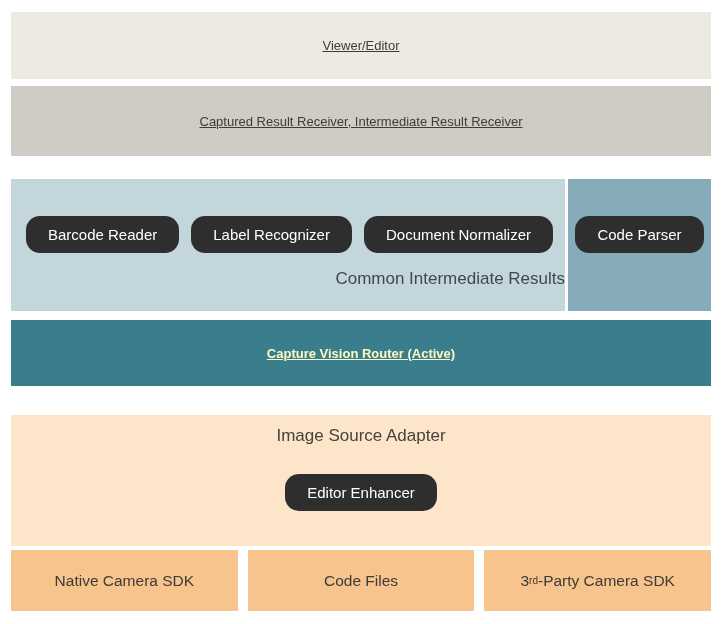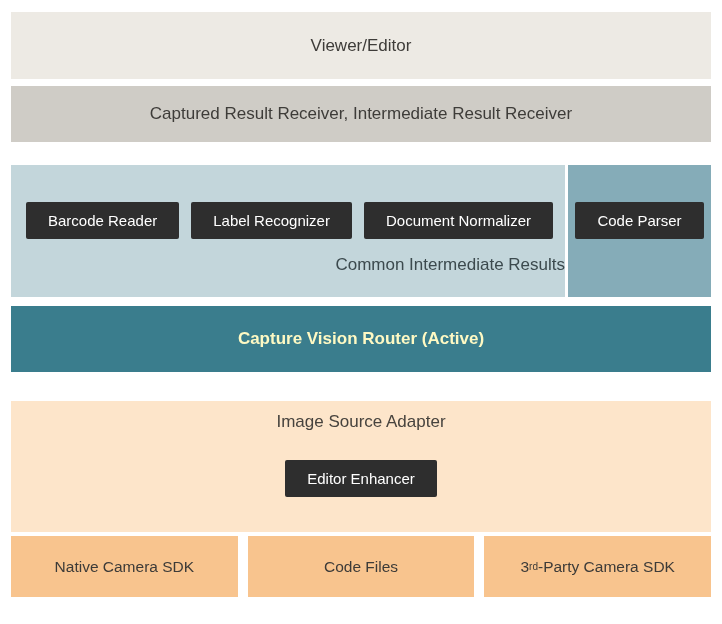--- a/index.html
+++ b/index.html
@@ -14,31 +14,32 @@
     height: 624px;
     background: #ffffff;
     box-sizing: border-box;
     padding: 0 11px;
     overflow: hidden;
   }
   .bar {
     display: flex;
     align-items: center;
     justify-content: center;
-    font-size: 17px;
+    font-size: 13px;
     color: #3e3c39;
+    text-decoration: underline;
   }
   .viewer-bar {
     margin-top: 12px;
     height: 67px;
     background: #edeae4;
   }
   .receiver-bar {
     margin-top: 7px;
-    height: 56px;
+    height: 70px;
     background: #cfccc6;
   }
   .middle-section {
     margin-top: 23px;
     height: 132px;
     display: flex;
     gap: 3px;
   }
   .light-blue-panel {
     flex: 1;
@@ -58,21 +59,21 @@
     justify-content: space-between;
     padding: 37px 12px 0 15px;
   }
   .chip {
     background: #2e2e2e;
     color: #ffffff;
     font-size: 15px;
     height: 37px;
     line-height: 37px;
     padding: 0 22px;
-    border-radius: 2px;
+    border-radius: 14px;
     white-space: nowrap;
   }
   .middle-caption {
     margin-top: 16px;
     text-align: right;
     font-size: 17px;
     color: #3c4a4e;
   }
   .router-bar {
     margin-top: 9px;

